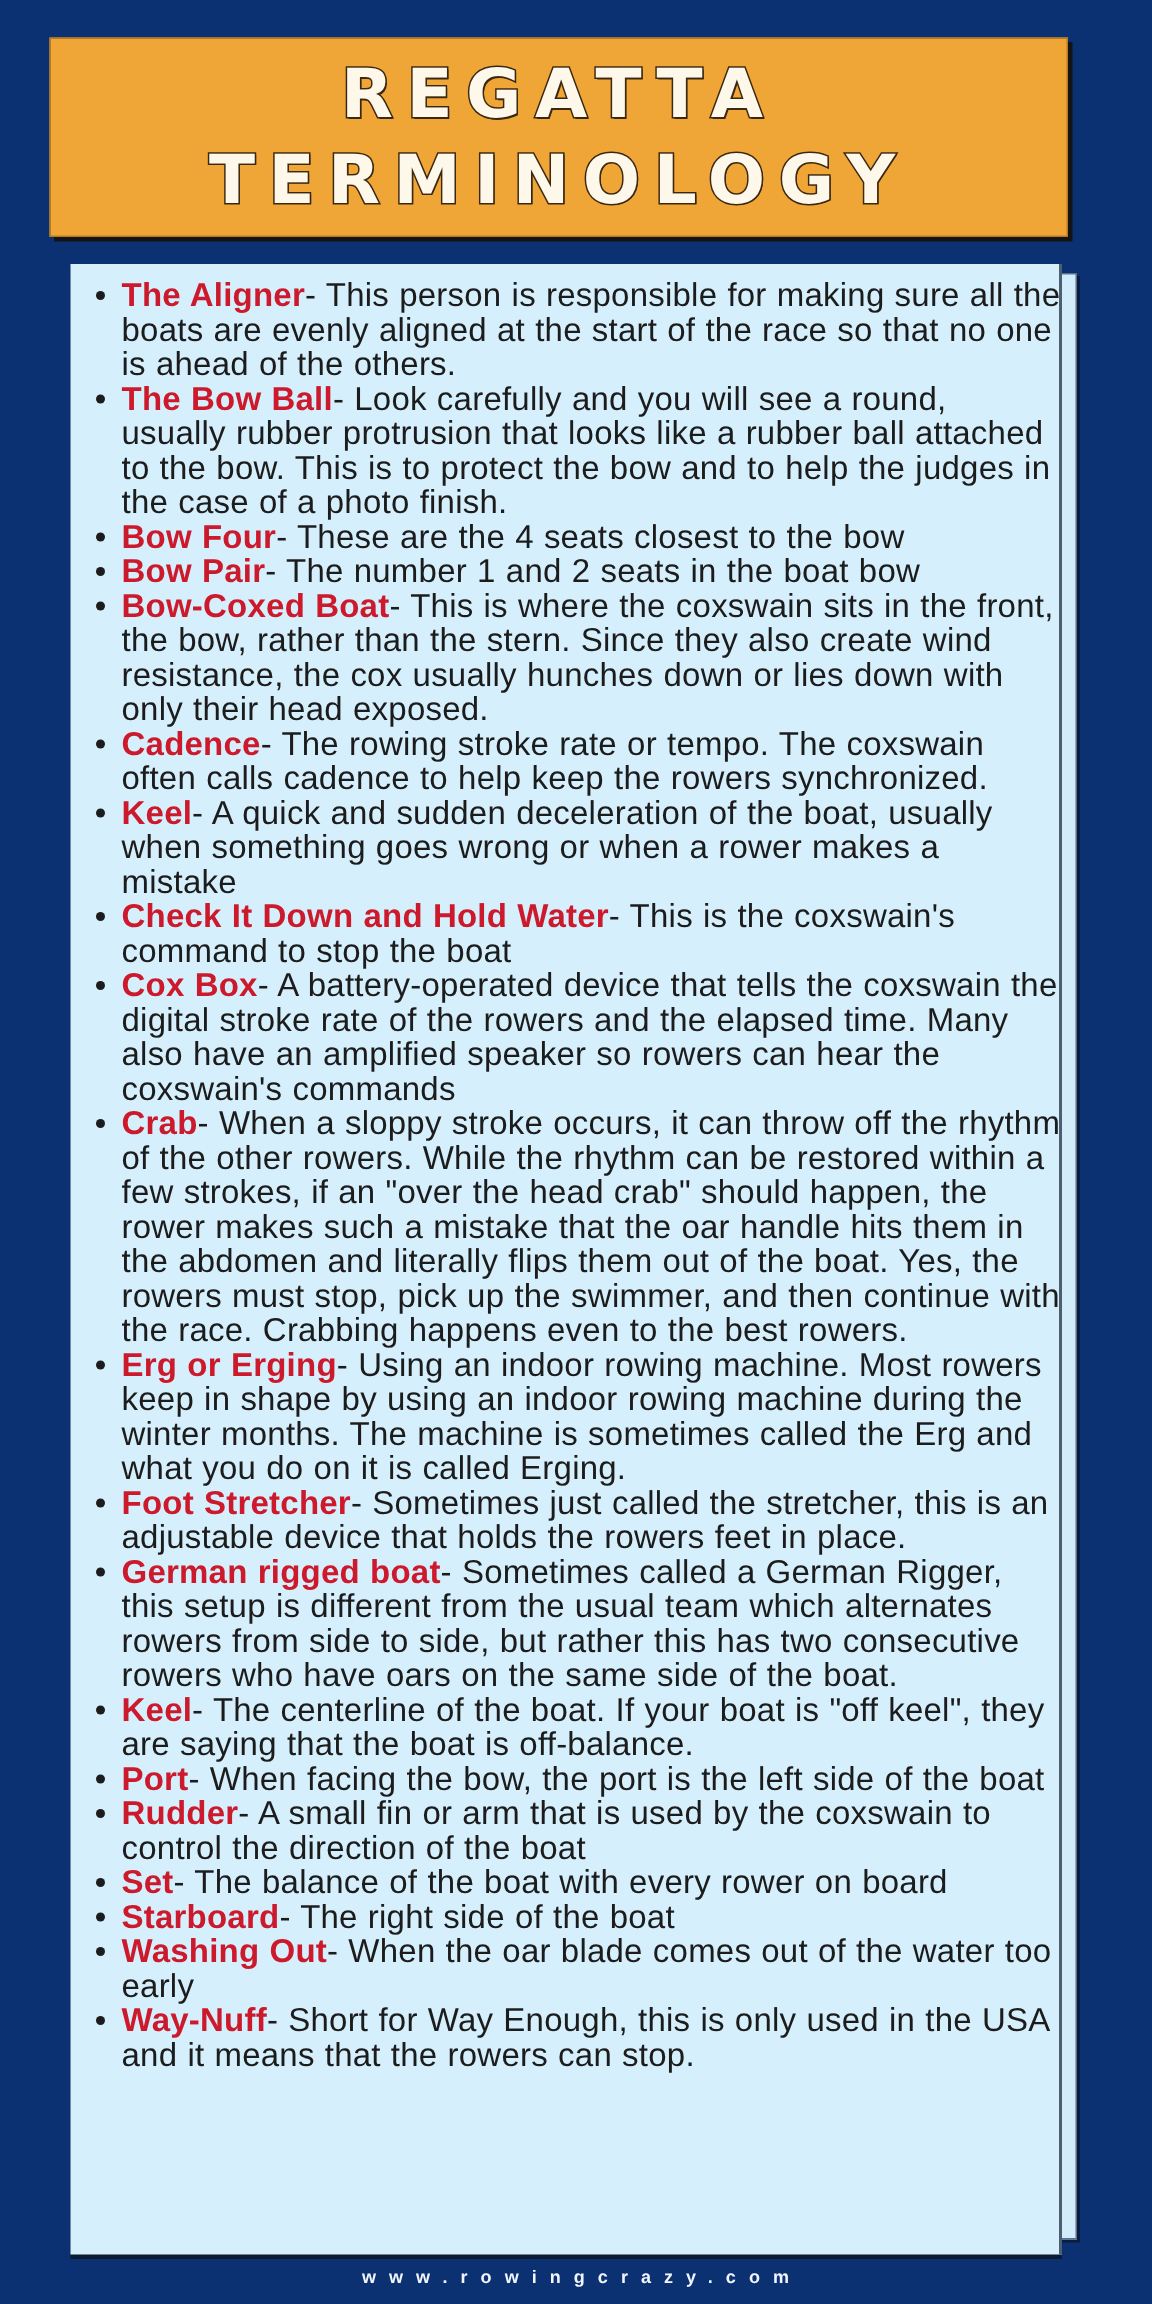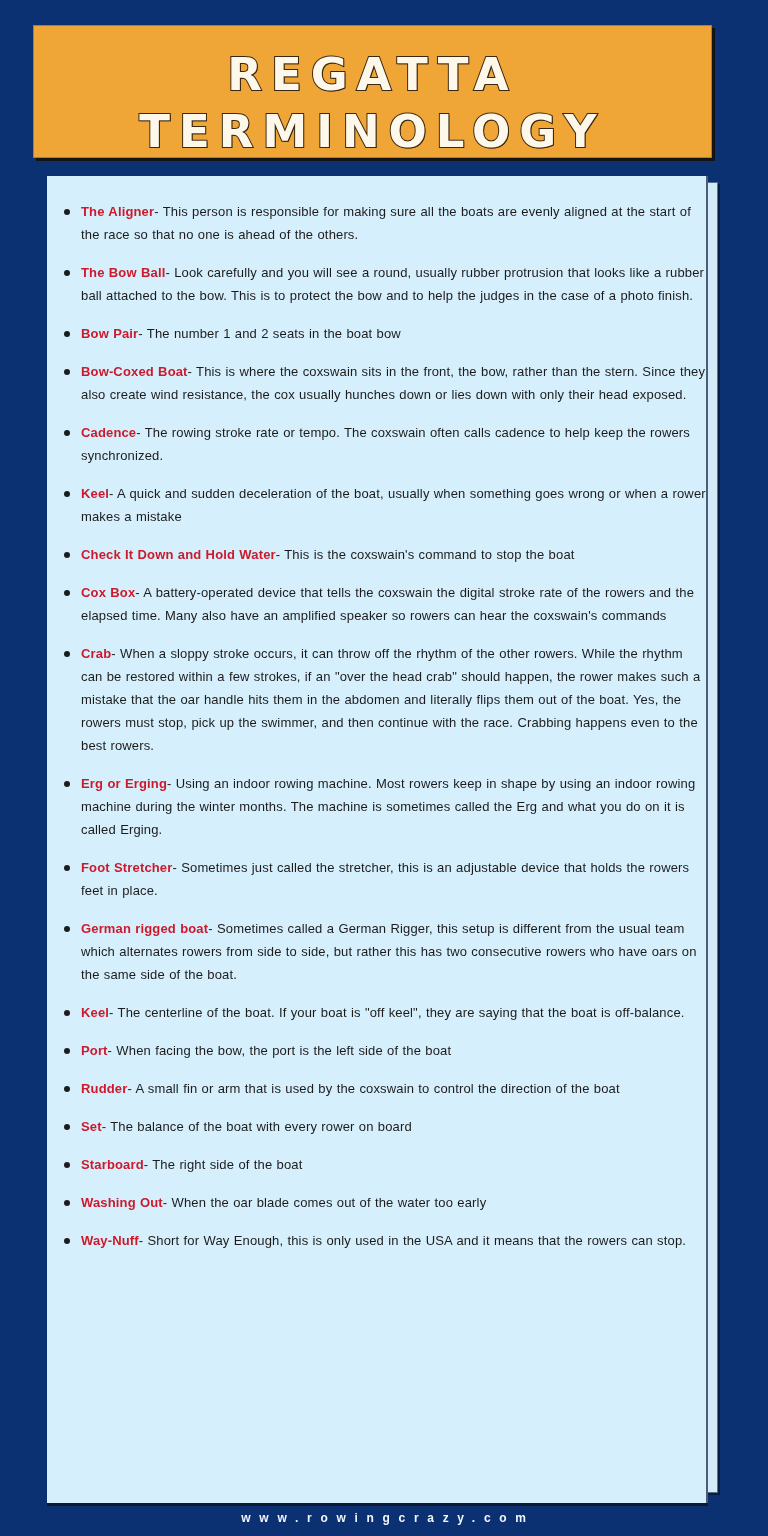--- a/index.html
+++ b/index.html
@@ -23,21 +23,20 @@
     text-align: center;
     font-family: "DejaVu Sans", sans-serif;
     font-weight: bold;
     color: #fdf8ea;
     font-size: 45px;
     letter-spacing: 9px;
     line-height: 1;
     -webkit-text-stroke: 2px #3b2810;
     paint-order: stroke fill;
     text-shadow: 1px 1px 0 #3b2810;
-    margin-top: 12px;
   }
   .title-line.l1 { top: 14px; }
   .title-line.l2 { top: 71px; }
 
   .panel-back {
     position: absolute;
     left: 58px; top: 182px;
     width: 660px; height: 1311px;
     background: #d3ecf9;
     border: 1px solid #56708c;
@@ -52,26 +51,25 @@
     box-shadow: 0 3px 0 #0d1a33;
   }
   .terms {
     list-style: none;
     position: absolute;
     left: 34px; top: 9px;
     width: 626px;
   }
   .term-item {
     position: relative;
-    font-size: 13px;
+    font-size: 22px;
     line-height: 23px;
     color: #1c1c1c;
     letter-spacing: 0.15px;
     word-spacing: 0.5px;
-    margin-top: 15px;
   }
   .bullet {
     position: absolute;
     left: -17px; top: 9px;
     width: 6px; height: 6px;
     border-radius: 50%;
     background: #1c1c1c;
   }
   .term-name { color: #cc1a2c; font-weight: bold; }
 
@@ -93,20 +91,21 @@
   <div class="title-line l1">REGATTA</div>
   <div class="title-line l2">TERMINOLOGY</div>
 </div>
 
 <div class="panel-back"></div>
 
 <div class="panel">
   <ul class="terms">
     <li class="term-item"><span class="bullet"></span><span class="term-name">The Aligner</span><span>- This person is responsible for making sure all the boats are evenly aligned at the start of the race so that no one is ahead of the others.</span></li>
     <li class="term-item"><span class="bullet"></span><span class="term-name">The Bow Ball</span><span>- Look carefully and you will see a round, usually rubber protrusion that looks like a rubber ball attached to the bow. This is to protect the bow and to help the judges in the case of a photo finish.</span></li>
+    <li class="term-item"><span class="bullet"></span><span class="term-name">Bow Four</span><span>- These are the 4 seats closest to the bow</span></li>
     <li class="term-item"><span class="bullet"></span><span class="term-name">Bow Pair</span><span>- The number 1 and 2 seats in the boat bow</span></li>
     <li class="term-item"><span class="bullet"></span><span class="term-name">Bow-Coxed Boat</span><span>- This is where the coxswain sits in the front, the bow, rather than the stern. Since they also create wind resistance, the cox usually hunches down or lies down with only their head exposed.</span></li>
     <li class="term-item"><span class="bullet"></span><span class="term-name">Cadence</span><span>- The rowing stroke rate or tempo. The coxswain often calls cadence to help keep the rowers synchronized.</span></li>
     <li class="term-item"><span class="bullet"></span><span class="term-name">Keel</span><span>- A quick and sudden deceleration of the boat, usually when something goes wrong or when a rower makes a mistake</span></li>
     <li class="term-item"><span class="bullet"></span><span class="term-name">Check It Down and Hold Water</span><span>- This is the coxswain's command to stop the boat</span></li>
     <li class="term-item"><span class="bullet"></span><span class="term-name">Cox Box</span><span>- A battery-operated device that tells the coxswain the digital stroke rate of the rowers and the elapsed time. Many also have an amplified speaker so rowers can hear the coxswain's commands</span></li>
     <li class="term-item"><span class="bullet"></span><span class="term-name">Crab</span><span>- When a sloppy stroke occurs, it can throw off the rhythm of the other rowers. While the rhythm can be restored within a few strokes, if an "over the head crab" should happen, the rower makes such a mistake that the oar handle hits them in the abdomen and literally flips them out of the boat. Yes, the rowers must stop, pick up the swimmer, and then continue with the race. Crabbing happens even to the best rowers.</span></li>
     <li class="term-item"><span class="bullet"></span><span class="term-name">Erg or Erging</span><span>- Using an indoor rowing machine. Most rowers keep in shape by using an indoor rowing machine during the winter months. The machine is sometimes called the Erg and what you do on it is called Erging.</span></li>
     <li class="term-item"><span class="bullet"></span><span class="term-name">Foot Stretcher</span><span>- Sometimes just called the stretcher, this is an adjustable device that holds the rowers feet in place.</span></li>
     <li class="term-item"><span class="bullet"></span><span class="term-name">German rigged boat</span><span>- Sometimes called a German Rigger, this setup is different from the usual team which alternates rowers from side to side, but rather this has two consecutive rowers who have oars on the same side of the boat.</span></li>

